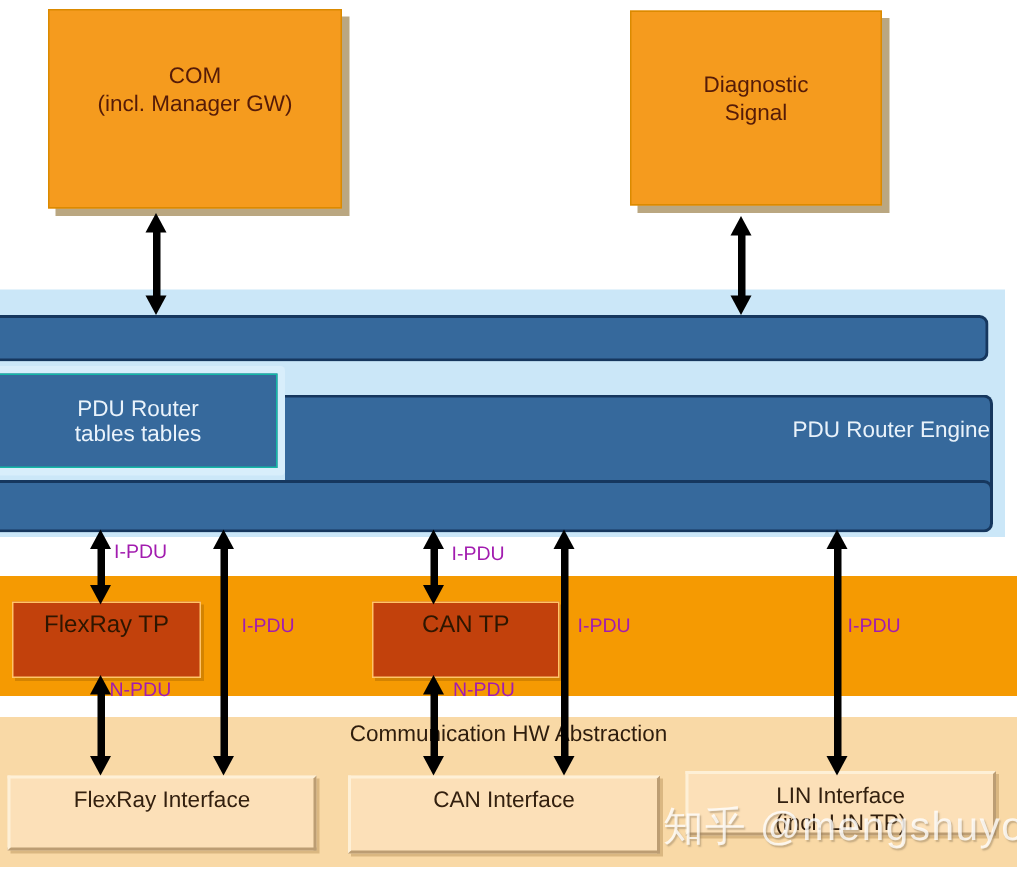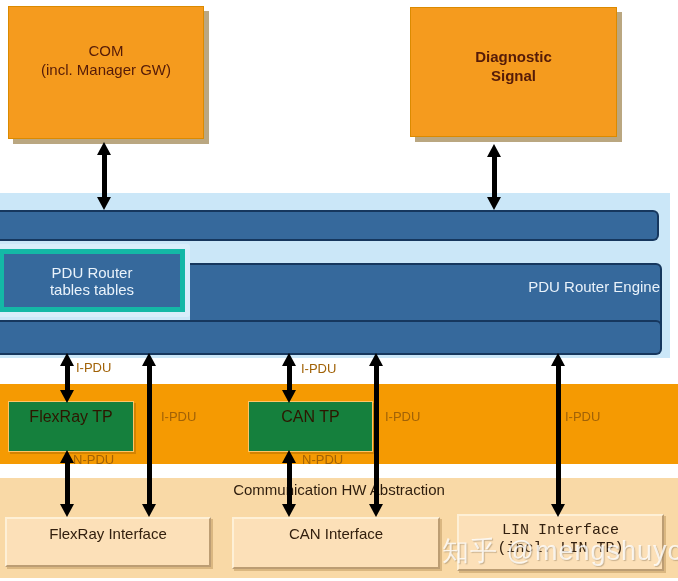--- a/index.html
+++ b/index.html
@@ -20,23 +20,24 @@
     border: 1px solid #DB8A00;
     box-shadow: 5px 5px 0 rgba(130, 95, 25, 0.55);
     color: #551B08;
     display: flex;
     flex-direction: column;
     align-items: center;
     justify-content: center;
     text-align: center;
     font-size: 15px;
     line-height: 19px;
+    margin-left: 24px;
   }
   #com-module  { left: 8px;   top: 6px; width: 196px; height: 133px; padding-bottom: 26px; }
-  #dcm-module  { left: 410px; top: 7px; width: 207px; height: 130px; padding-bottom: 12px; font-weight: bold; }
+  #dcm-module  { left: 396px; top: 7px; width: 168px; height: 130px; padding-bottom: 12px; }
 
   
   #pdur-band {
     position: absolute; left: 0; top: 193px; width: 670px; height: 165px;
     background: #CBE7F8;
   }
   .blue-bar {
     position: absolute;
     background: #36699C;
     border: 2px solid #16375E;
@@ -47,33 +48,33 @@
   #pdur-engine     { left: 190px; top: 243px; width: 472px; height: 74px;
                      color: #E9F2FA; font-size: 15px; text-align: right; padding-top: 13px; margin-top: 20px; }
   #pdur-bottom-bar { left: 0; top: 320px; width: 662px; height: 35px; }
 
   #routing-tables-frame {
     position: absolute; left: -6px; top: 244px; width: 196px; height: 73px;
     background: #D8EEFB; border-radius: 3px;
   }
   #routing-tables-inner {
     position: absolute; left: 5px; top: 5px; right: 5px; bottom: 5px;
-    background: #36699C; border: 5px solid #14b8a6;
+    background: #36699C; border: 1px solid #14b8a6;
     color: #EAF3FB; font-size: 15px; line-height: 17px; text-align: center;
     display: flex; flex-direction: column; align-items: center; justify-content: center;
   }
 
   
   #tp-band {
     position: absolute; left: 0; top: 384px; width: 678px; height: 80px;
     background: #F59A02;
   }
   .tp-module {
     position: absolute;
-    background: #15803d;
+    background: #c2410c;
     border: 1px solid #FFC468;
     box-shadow: 2px 2px 0 rgba(150, 90, 0, 0.35);
     color: #2E1600; font-size: 16px; text-align: center; padding-top: 6px;
   }
   #flexray-tp-module { left: 8px;   top: 401px; width: 126px; height: 51px; }
   #can-tp-module     { left: 248px; top: 401px; width: 125px; height: 51px; }
 
   
   #hw-band {
     position: absolute; left: 0; top: 478px; width: 678px; height: 100px;
@@ -87,21 +88,21 @@
     position: absolute;
     background: #FCE0B8;
     border-style: solid; border-width: 2px;
     border-color: #FEF0D6 #BC9D73 #BC9D73 #FEF0D6;
     box-shadow: 2px 2px 0 rgba(160, 120, 60, 0.35);
     color: #33200F; font-size: 15px; line-height: 18px;
     text-align: center; padding-top: 6px; z-index: 3;
   }
   #flexray-if-module { left: 5px;   top: 517px; width: 206px; height: 50px; }
   #can-if-module     { left: 232px; top: 517px; width: 208px; height: 52px; }
-  #lin-if-module     { left: 457px; top: 514px; width: 207px; height: 57px; font-family: Liberation Mono, monospace; }
+  #lin-if-module     { left: 457px; top: 514px; width: 207px; height: 43px; }
 
   
   .varrow { position: absolute; width: 15px; z-index: 5; }
   .varrow .shaft {
     position: absolute; left: 5px; top: 7px; bottom: 7px; width: 5px; background: #000;
   }
   .varrow .head-up {
     position: absolute; top: 0; left: 0; width: 0; height: 0;
     border-left: 7.5px solid transparent; border-right: 7.5px solid transparent;
     border-bottom: 13px solid #000;
@@ -116,21 +117,21 @@
   #arrow-ipdu-frtp{ left: 60px;  top: 353px; height: 50px; }
   #arrow-ipdu-frif{ left: 142px; top: 353px; height: 164px; }
   #arrow-ipdu-cantp{ left: 282px; top: 353px; height: 50px; }
   #arrow-ipdu-canif{ left: 369px; top: 353px; height: 164px; }
   #arrow-ipdu-linif{ left: 551px; top: 353px; height: 164px; }
   #arrow-npdu-fr  { left: 60px;  top: 450px; height: 67px; }
   #arrow-npdu-can { left: 282px; top: 450px; height: 67px; }
 
   
   .pdu-label {
-    position: absolute; color: #a16207; font-size: 13px; z-index: 6; white-space: nowrap;
+    position: absolute; color: #a21caf; font-size: 13px; z-index: 6; white-space: nowrap;
   }
   #lbl-ipdu-frtp  { left: 76px;  top: 360px; }
   #lbl-ipdu-frif  { left: 161px; top: 409px; }
   #lbl-ipdu-cantp { left: 301px; top: 361px; }
   #lbl-ipdu-canif { left: 385px; top: 409px; }
   #lbl-ipdu-linif { left: 565px; top: 409px; }
   #lbl-npdu-fr    { left: 73px;  top: 452px; }
   #lbl-npdu-can   { left: 302px; top: 452px; }
 
   

